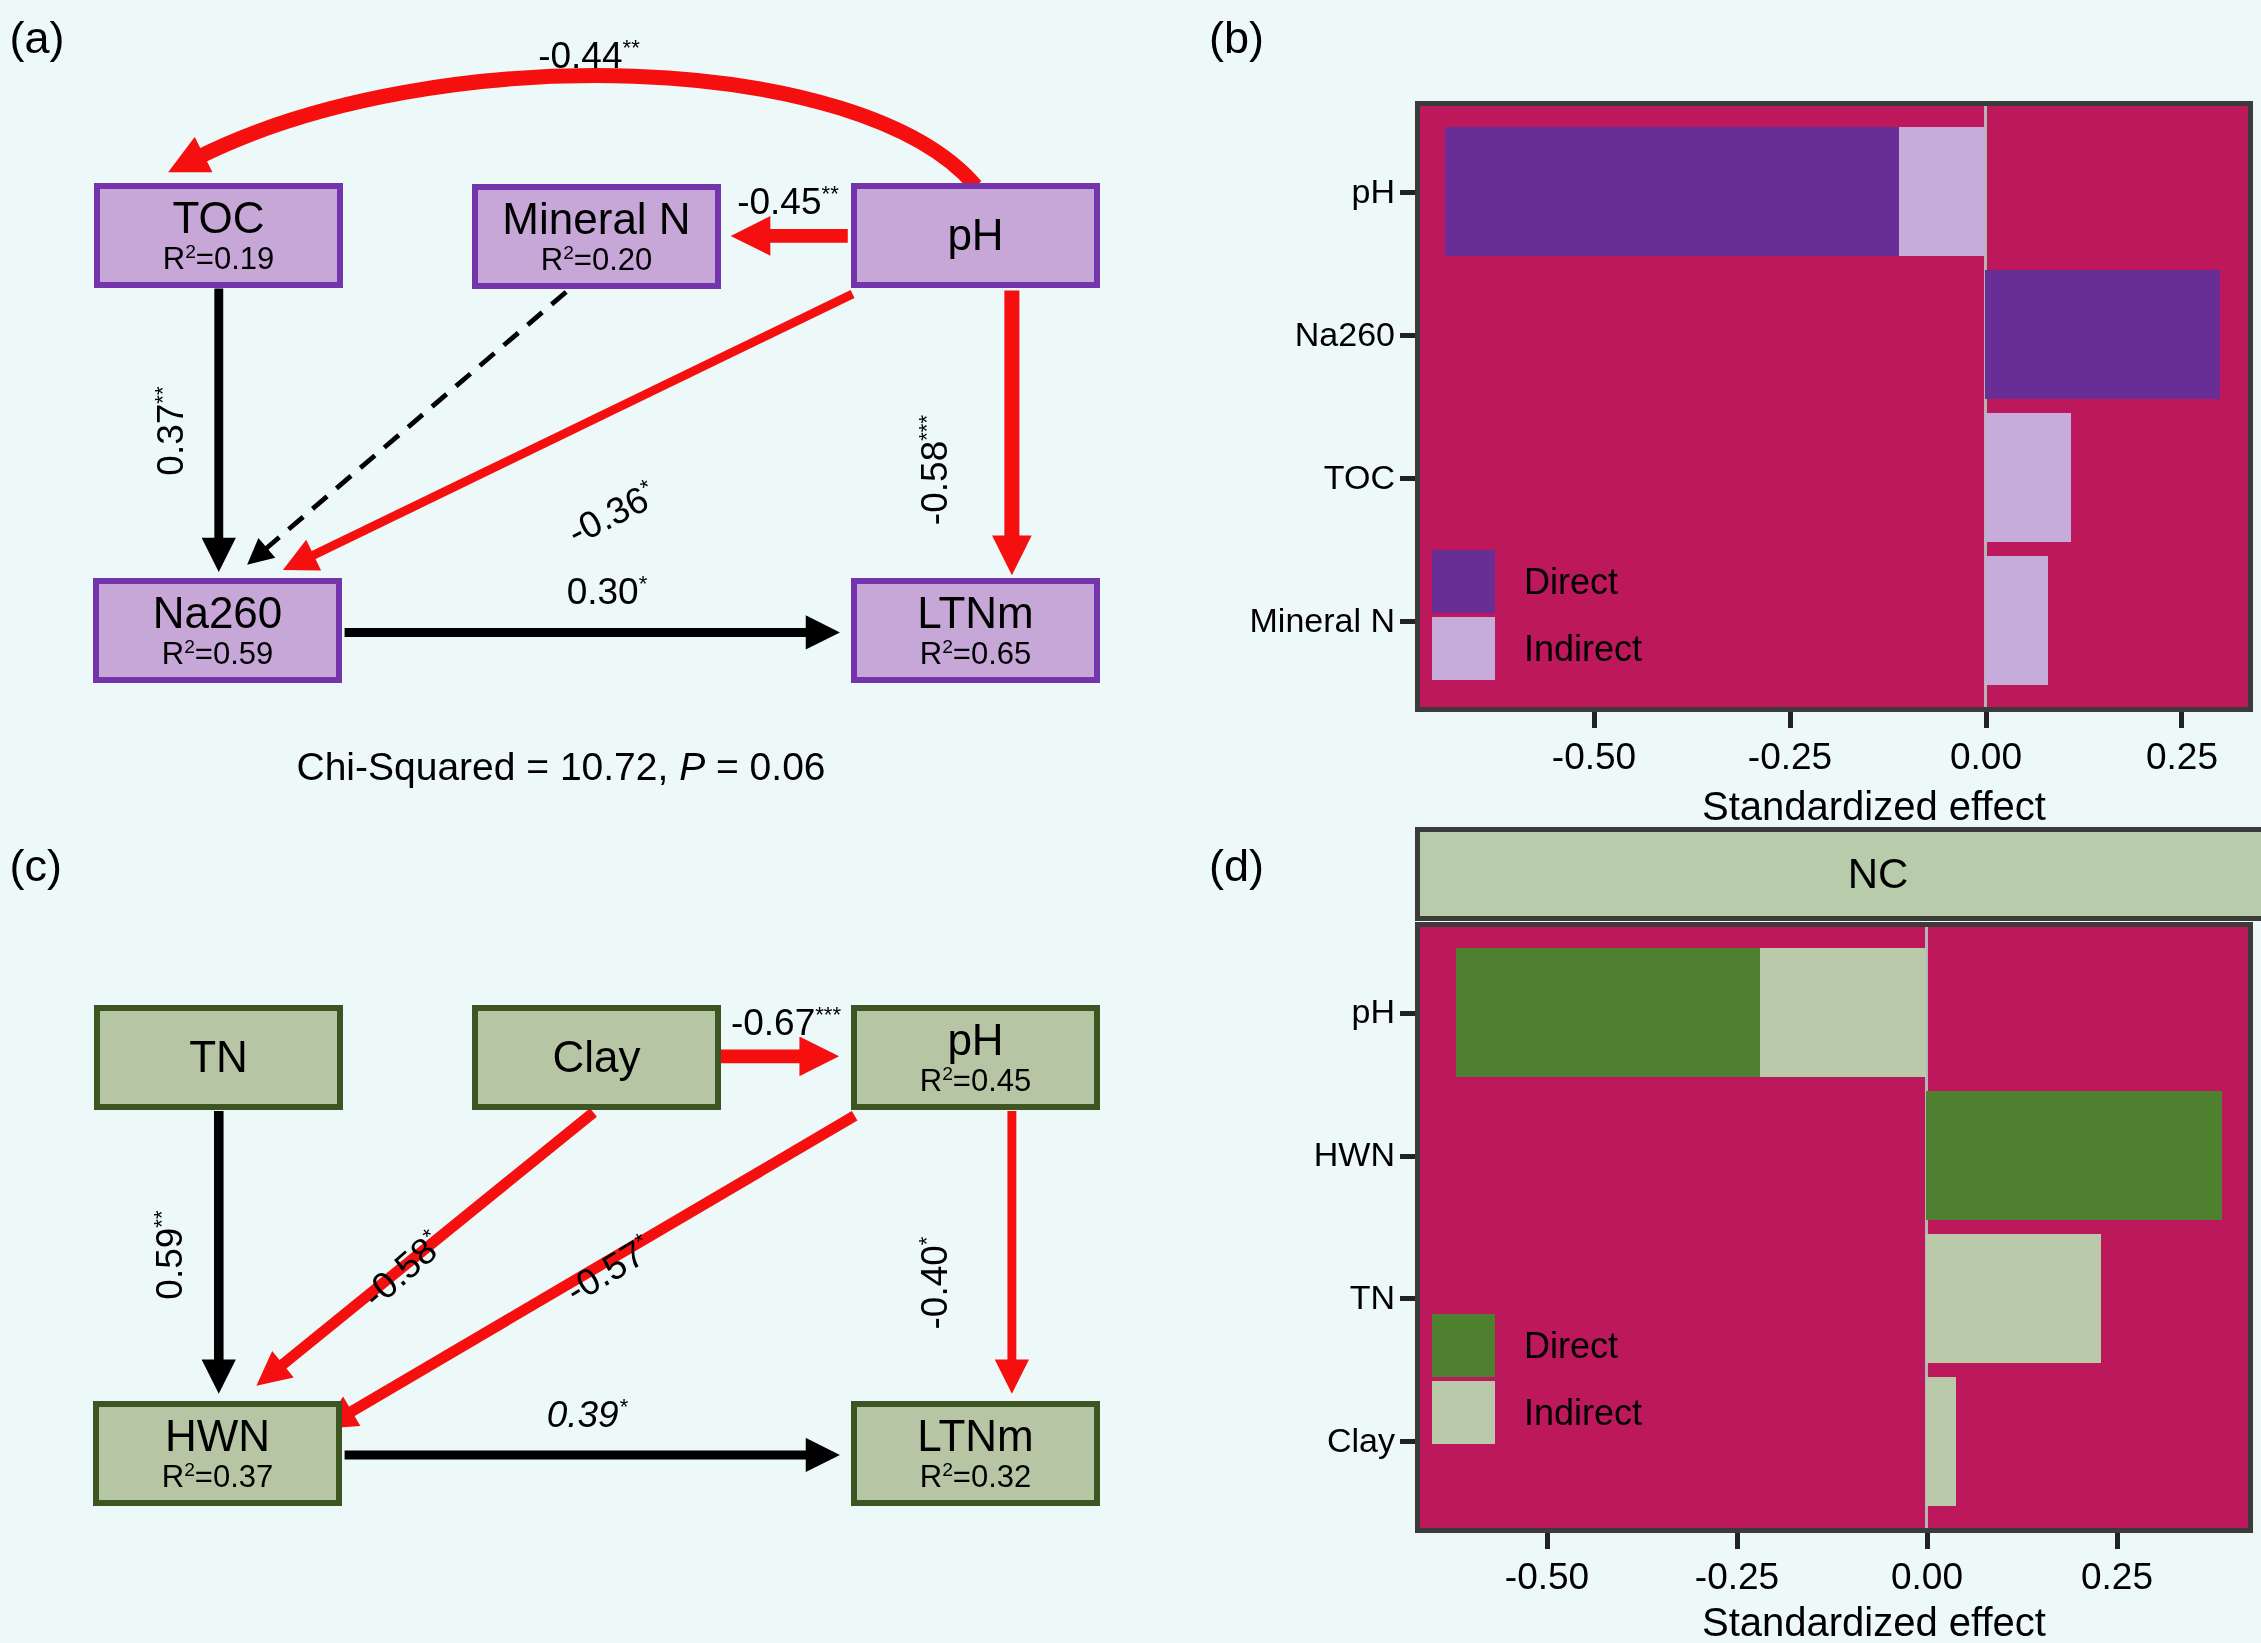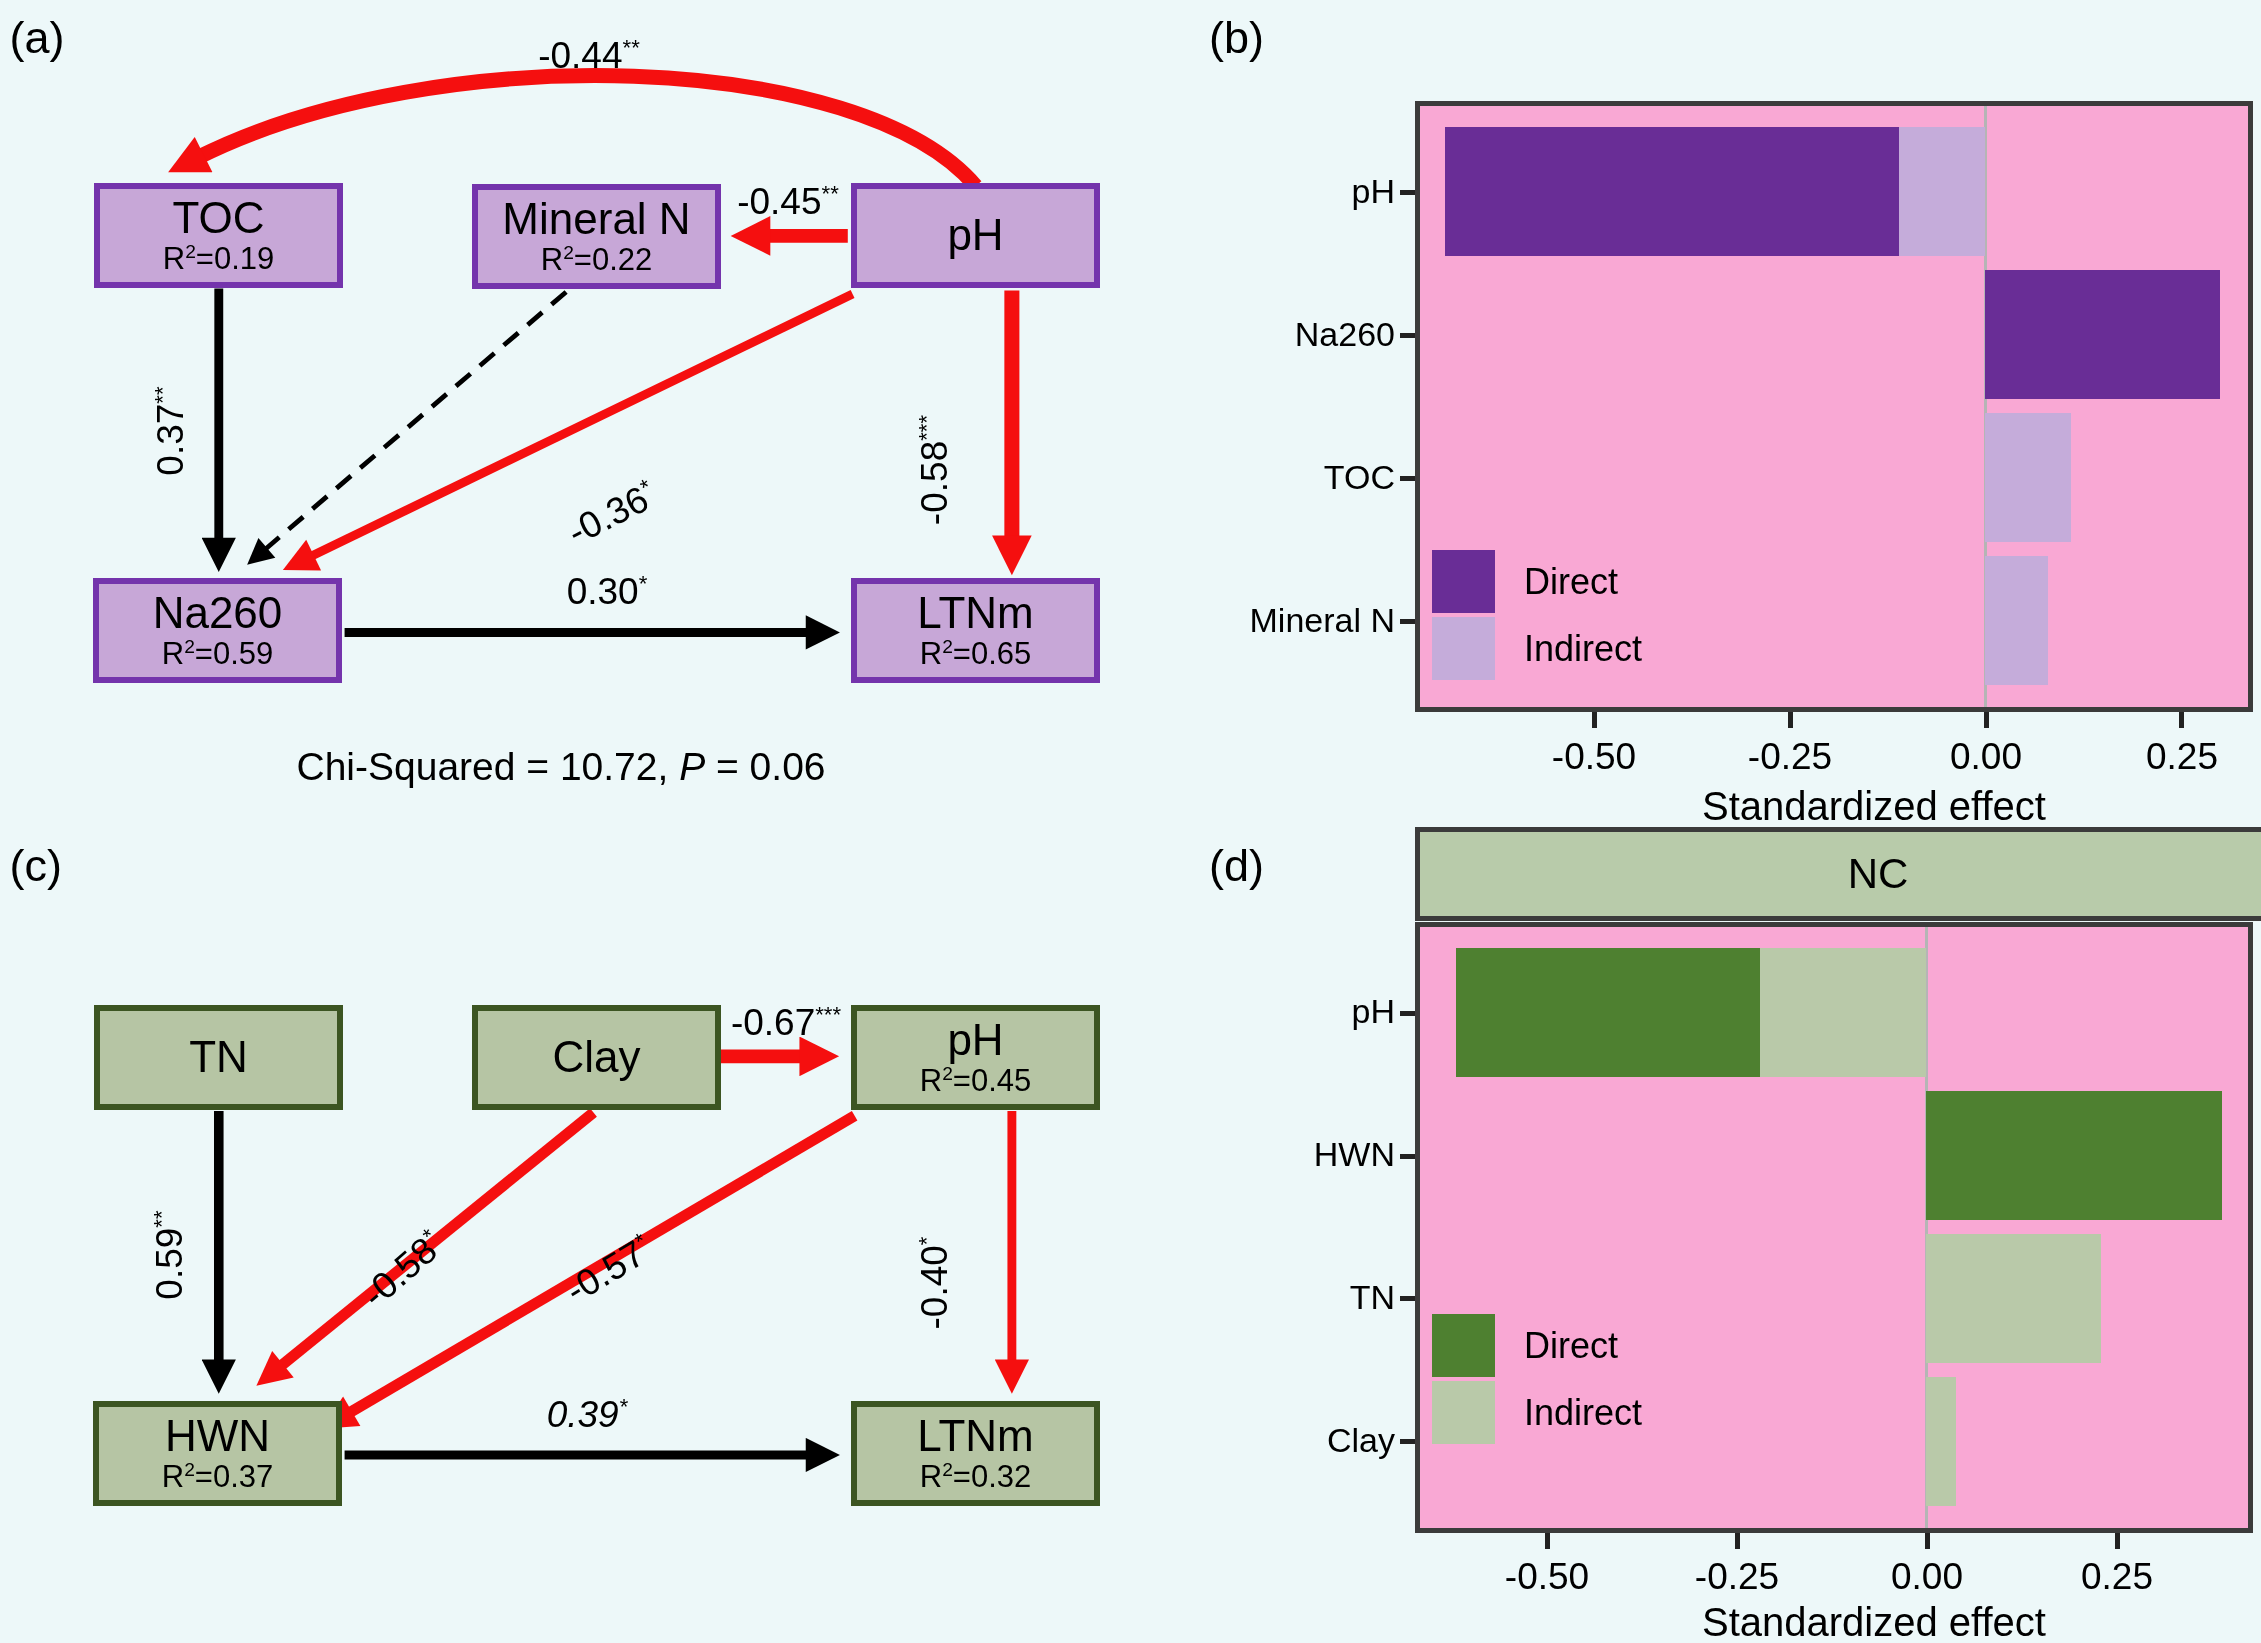--- a/index.html
+++ b/index.html
@@ -12,21 +12,21 @@
   .box.green{background:#b6c5a4;border:6.8px solid #3c5522;}
   .box-title{font-size:44px;}
   .box-r2{font-size:31px;}
   .box-r2 sup{font-size:0.62em;}
   .elabel{position:absolute;font-size:37px;white-space:nowrap;z-index:3;}
   .elabel sup{font-size:0.6em;}
   .caption{position:absolute;font-size:39px;white-space:nowrap;transform:translateX(-50%);z-index:3;}
   .strip{position:absolute;box-sizing:border-box;border:5.5px solid #3b3b3b;display:flex;align-items:center;justify-content:center;font-size:42px;z-index:2;}
   .strip.purple{background:#c3a6d5;}
   .strip.green{background:#b8cbaa;}
-  .plot{position:absolute;box-sizing:border-box;border:5.5px solid #3b3b3b;background:#f9a8d4;z-index:2;}
+  .plot{position:absolute;box-sizing:border-box;border:5.5px solid #3b3b3b;background:#be185d;z-index:2;}
   .zero-line{position:absolute;top:0;bottom:0;width:3.4px;background:#b5b5b5;}
   .bar-seg{position:absolute;}
   .cat-label{position:absolute;font-size:34px;text-align:right;white-space:nowrap;z-index:3;}
   .ytick{position:absolute;width:15px;height:4.8px;background:#222;z-index:3;}
   .xtick{position:absolute;width:4.8px;height:16.4px;background:#222;z-index:3;}
   .xtick-label{position:absolute;font-size:37px;text-align:center;width:150px;z-index:3;}
   .axis-title{position:absolute;font-size:40px;text-align:center;transform:translateX(-50%);white-space:nowrap;z-index:3;margin-left:40px;}
   .legend-swatch{position:absolute;width:63px;height:63px;z-index:3;}
   .legend-label{position:absolute;font-size:36px;height:63px;line-height:63px;z-index:3;white-space:nowrap;}
 </style>
@@ -71,21 +71,21 @@
   <div class="ptag" style="left:1209px;top:12.3px;">(b)</div>
   <div class="ptag" style="left:9.6px;top:840px;">(c)</div>
   <div class="ptag" style="left:1209px;top:840px;">(d)</div>
 
   <div class="box purple" style="left:94px;top:183px;">
     <div class="box-title">TOC</div>
     <div class="box-r2"><span>R</span><sup>2</sup><span>=0.19</span></div>
   </div>
   <div class="box purple" style="left:472px;top:184px;">
     <div class="box-title">Mineral N</div>
-    <div class="box-r2"><span>R</span><sup>2</sup><span>=0.22</span></div>
+    <div class="box-r2"><span>R</span><sup>2</sup><span>=0.20</span></div>
   </div>
   <div class="box purple" style="left:851px;top:183px;">
     <div class="box-title">pH</div>
   </div>
   <div class="box purple" style="left:93px;top:578px;">
     <div class="box-title">Na260</div>
     <div class="box-r2"><span>R</span><sup>2</sup><span>=0.59</span></div>
   </div>
   <div class="box purple" style="left:851px;top:578px;">
     <div class="box-title">LTNm</div>

